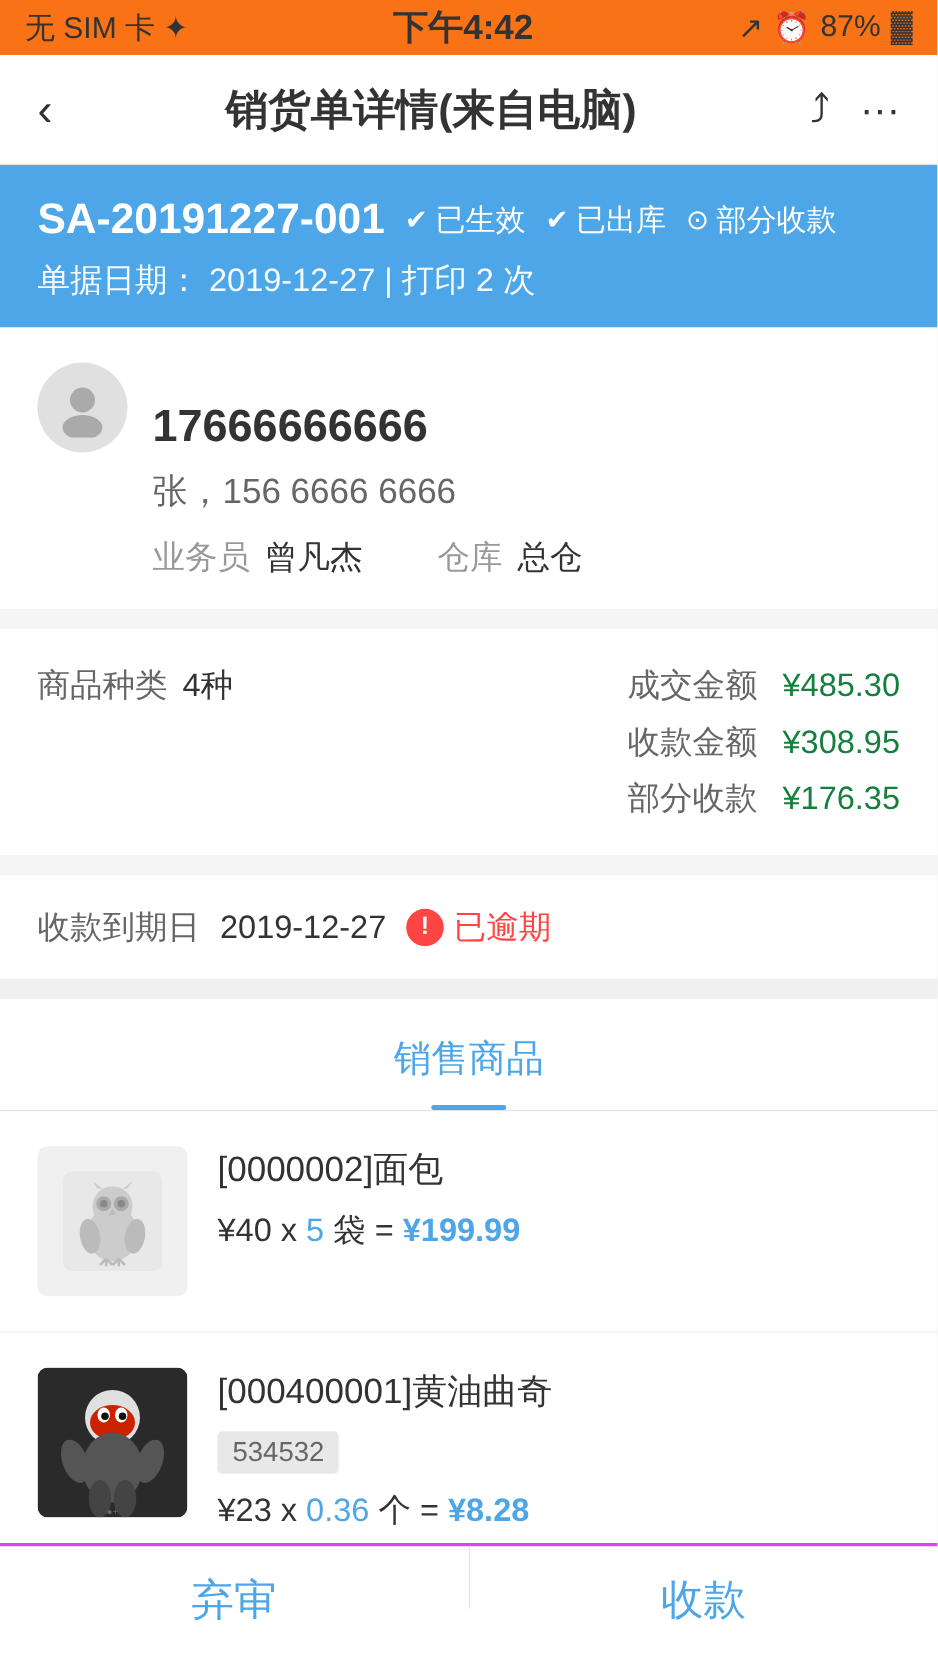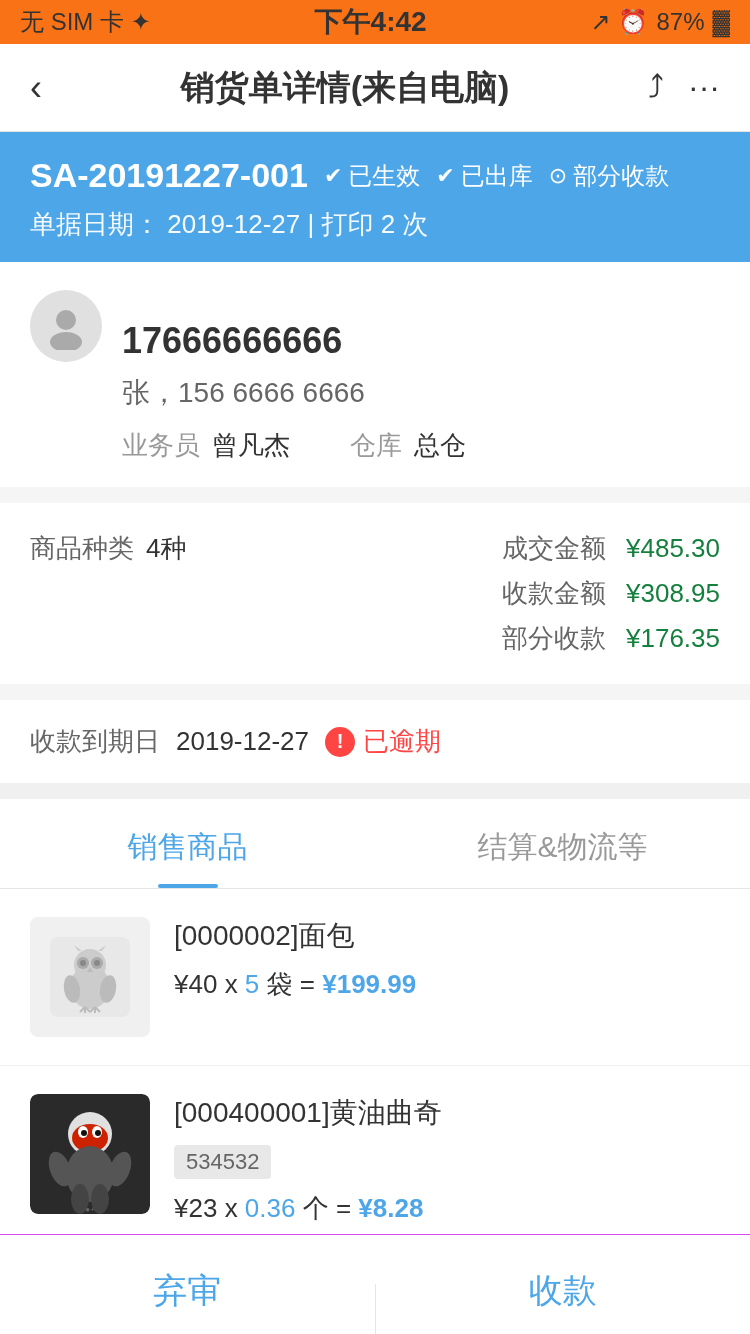--- a/index.html
+++ b/index.html
@@ -328,23 +328,23 @@
       color: #4DA6E8;
     }
 
     
     .bottom-bar {
       position: fixed;
       bottom: 0;
       width: 750px;
       height: 100px;
       background: #fff;
-      border-top: 1px solid #d946ef;
-      display: flex;
-      align-items: flex-end;
+      border-top: 3px solid #d946ef;
+      display: flex;
+      align-items: flex-start;
     }
     .bottom-btn {
       flex: 1;
       text-align: center;
       font-size: 34px;
       cursor: pointer;
       padding: 20px 0;
     }
     .btn-cancel { color: #4DA6E8; }
     .btn-confirm { color: #4DA6E8; }
@@ -459,23 +459,20 @@
   </div>
 </div>
 
 <div class="divider"></div>
 
 <div class="tabs">
   <div class="tab active">
     <span>销售商品</span>
     <div class="tab-underline"></div>
   </div>
-  <div class="tab inactive">
-    <span>结算&amp;物流等</span>
-  </div>
 </div>
 
 <div class="product-list">
 
   <div class="product-item">
     <div class="product-img">
 
       <svg width="80" height="80" viewBox="0 0 80 80" fill="none" xmlns="http://www.w3.org/2000/svg">
         <rect width="80" height="80" fill="#e8e8e8" rx="8"></rect>
 

